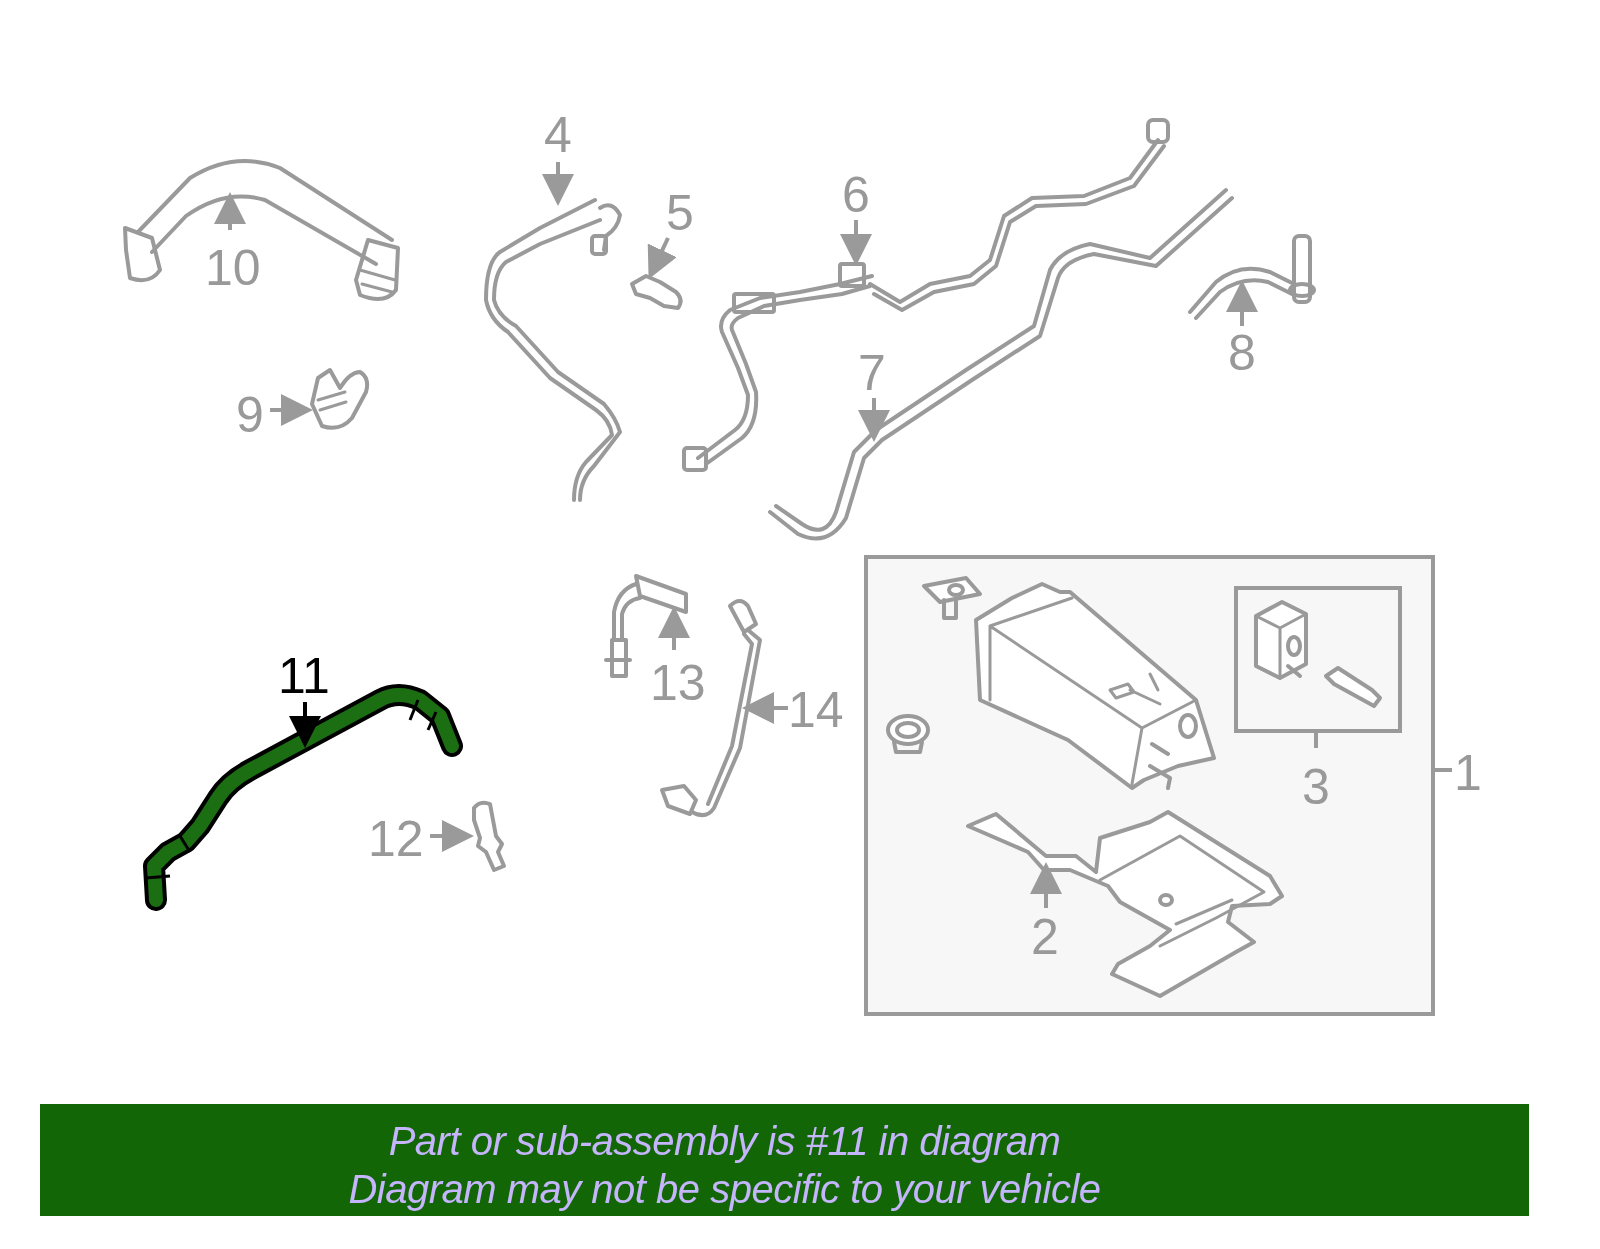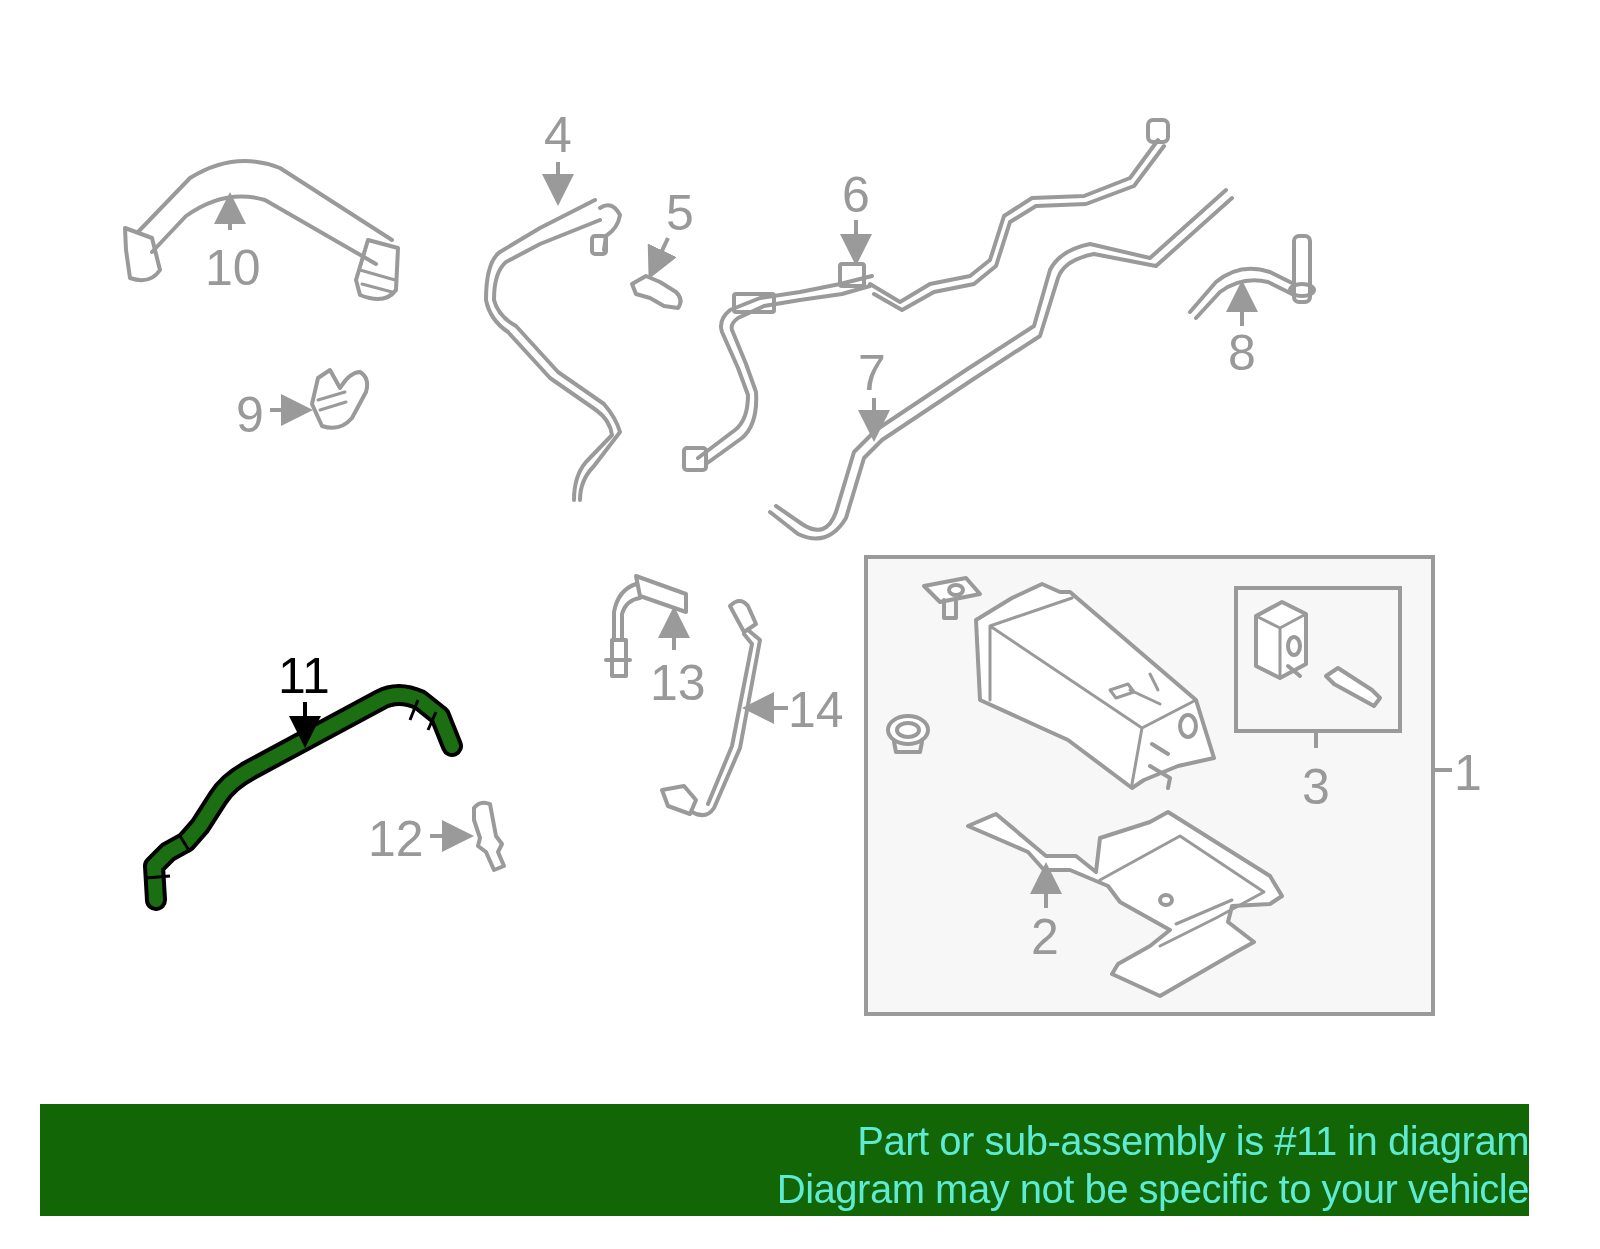--- a/index.html
+++ b/index.html
@@ -7,21 +7,21 @@
   #diagram { position: absolute; left: 0; top: 0; width: 1600px; height: 1249px; }
   .ln { fill: none; stroke: #9a9a9a; stroke-width: 4; stroke-linecap: round; stroke-linejoin: round; }
   .ln-thin { fill: none; stroke: #9a9a9a; stroke-width: 3; stroke-linecap: round; stroke-linejoin: round; }
   .fillw { fill: #ffffff; }
   .lbl { font-family: "Liberation Sans", sans-serif; font-size: 50px; fill: #999999; }
   .lbl-hl { font-family: "Liberation Sans", sans-serif; font-size: 50px; fill: #000000; }
   .arrow { stroke: #9a9a9a; stroke-width: 4; }
   .arrow-hl { stroke: #000000; stroke-width: 4; }
   .hl-out { fill: none; stroke: #000000; stroke-width: 22; stroke-linecap: round; stroke-linejoin: round; }
   .hl-in { fill: none; stroke: #1b6e12; stroke-width: 14; stroke-linecap: round; stroke-linejoin: round; }
-  #banner { position: absolute; left: 40px; top: 1104px; width: 1489px; height: 112px; background: #136605; color: #5eead4; text-align: right; }
+  #banner { position: absolute; left: 40px; top: 1104px; width: 1489px; height: 112px; background: #136605; color: #c4b5fd; text-align: center; font-style: italic; }
   #banner .line { font-family: "Liberation Sans", sans-serif; font-size: 40px; line-height: 50px; letter-spacing: -0.5px; }
   #banner .l1 { position: absolute; left: 0; right: 0; top: 12px; margin-left: -120px; }
   #banner .l2 { position: absolute; left: 0; right: 0; top: 60px; margin-left: -120px; }
 </style>
 </head>
 <body>
 
 <svg id="diagram" viewBox="0 0 1600 1249" xmlns="http://www.w3.org/2000/svg">
   <defs>
     <marker id="ah" markerWidth="8" markerHeight="8" refX="6" refY="4" orient="auto" markerUnits="strokeWidth">

